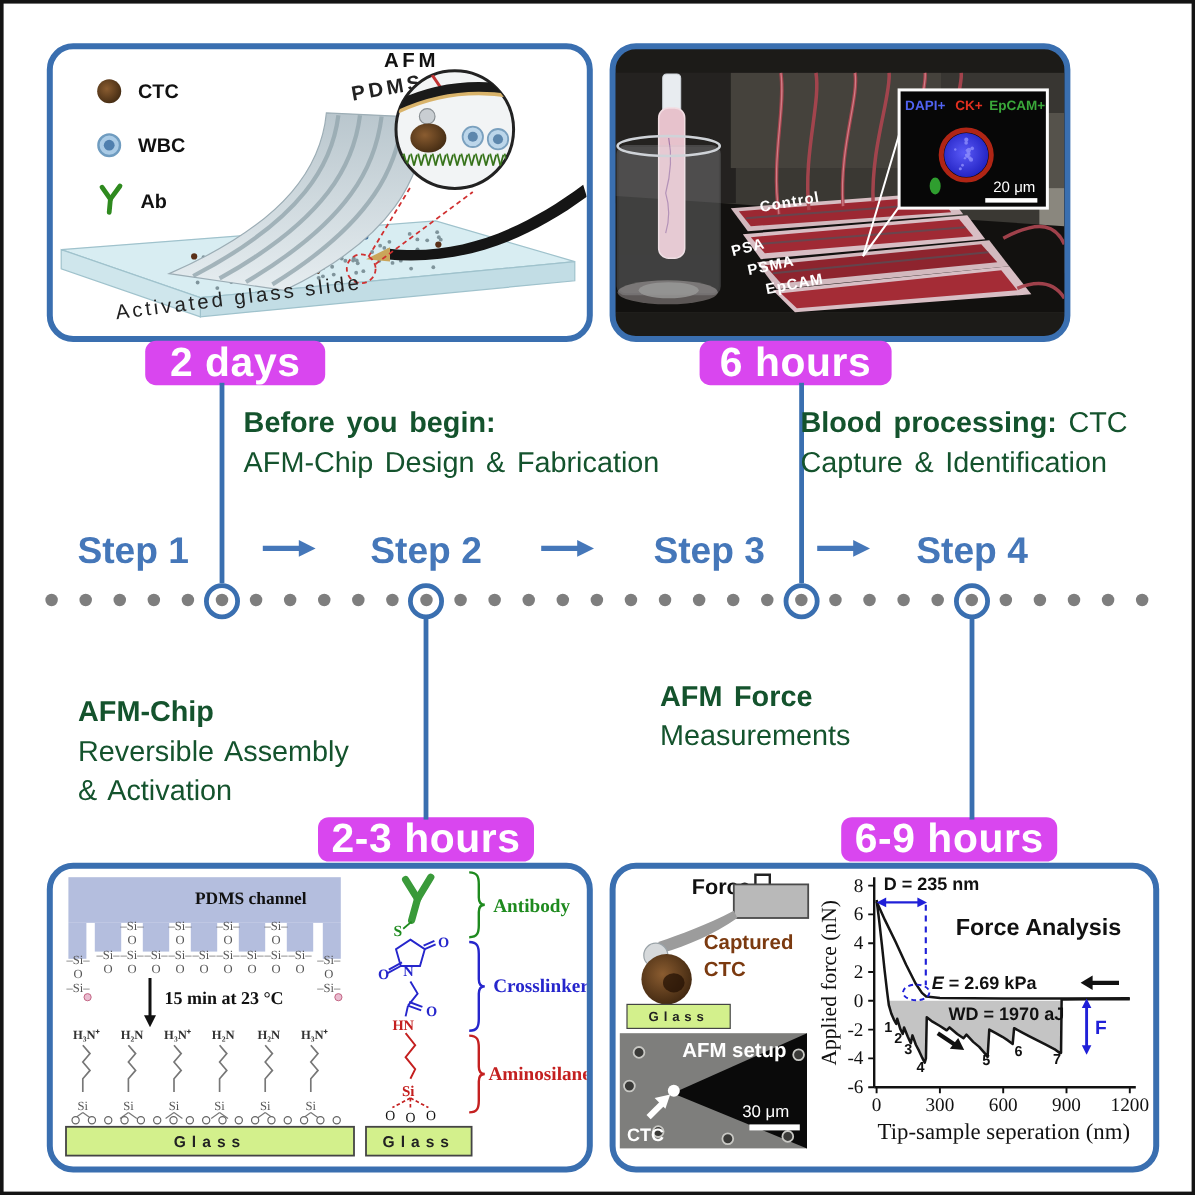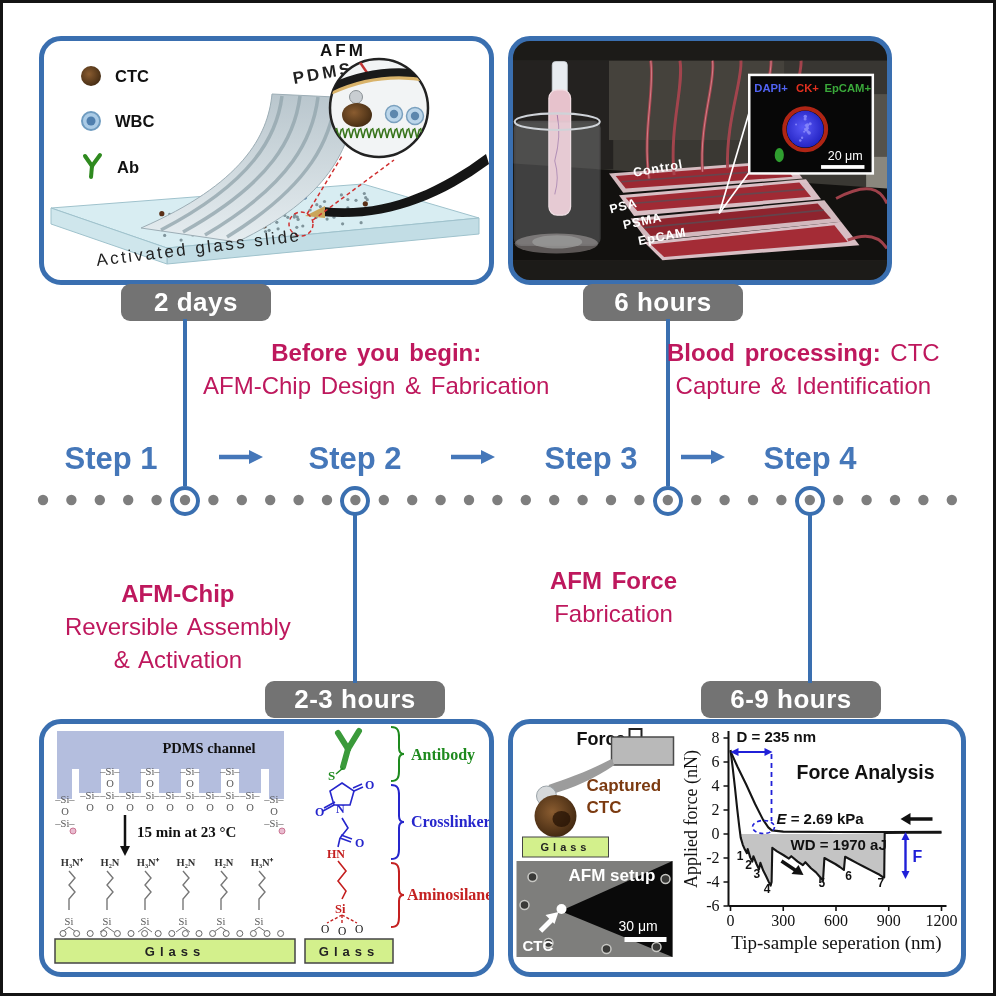--- a/index.html
+++ b/index.html
@@ -3,38 +3,38 @@
 <meta charset="utf-8">
 <style>
   html,body{margin:0;padding:0;background:#888;}
   #canvas{position:relative;width:996px;height:996px;background:#ffffff;border:3px solid #141414;box-sizing:border-box;overflow:hidden;font-family:"Liberation Sans",sans-serif;}
   .panel{position:absolute;border:5px solid #3a6fb0;border-radius:22px;box-sizing:border-box;background:#fff;overflow:hidden;}
   #panel-chip-design{left:36px;top:33px;width:455px;height:249px;}
   #panel-blood{left:505px;top:33px;width:384px;height:249px;background:#1c1b18;}
   #panel-assembly{left:36px;top:716px;width:455px;height:258px;}
   #panel-force{left:505px;top:716px;width:458px;height:258px;}
   .panel svg{display:block;width:100%;height:100%;}
-  .badge{position:absolute;height:37px;background:#737373;border-radius:9px;color:#fff;font-weight:bold;font-size:26px;display:flex;align-items:center;justify-content:center;letter-spacing:0.5px;}
+  .badge{position:absolute;height:37px;background:#d946ef;border-radius:9px;color:#fff;font-weight:bold;font-size:34px;display:flex;align-items:center;justify-content:center;letter-spacing:0.5px;}
   #badge-0{left:118px;top:281px;width:150px;}
   #badge-1{left:580px;top:281px;width:160px;}
   #badge-2{left:262px;top:678px;width:180px;}
   #badge-3{left:698px;top:678px;width:180px;}
   .vline{position:absolute;width:4px;background:#3a6fb0;}
   #vline-0{left:180px;top:316px;height:167px;}
   #vline-1{left:663px;top:316px;height:167px;}
   #vline-2{left:350px;top:510px;height:170px;}
   #vline-3{left:805px;top:510px;height:170px;}
   .step{position:absolute;top:438px;transform:translateX(-50%);color:#4577b9;font-weight:bold;font-size:31px;white-space:nowrap;}
   #step-0{left:108px;} #step-1{left:352px;} #step-2{left:588px;} #step-3{left:807px;}
   .arrow{position:absolute;top:444px;transform:translateX(-50%);}
   #arrow-0{left:238px;} #arrow-1{left:470px;} #arrow-2{left:700px;}
   #dots-svg{position:absolute;left:0;top:487px;width:996px;height:20px;}
   .ring{position:absolute;top:483px;width:22px;height:22px;border:4px solid #3a6fb0;border-radius:50%;background:transparent;}
   #ring-0{left:167px;} #ring-1{left:337px;} #ring-2{left:650px;} #ring-3{left:792px;}
-  .note{position:absolute;color:#be185d;font-size:24px;line-height:33px;word-spacing:3px;white-space:nowrap;text-align:center;}
+  .note{position:absolute;color:#14532d;font-size:24px;line-height:33px;word-spacing:3px;white-space:nowrap;}
   .note b{font-weight:bold;}
   #note-0{left:200px;top:333px;} #note-1{left:664px;top:333px;}
   #note-2{left:62px;top:574px;} #note-3{left:547px;top:561px;}
   
   text{font-family:"Liberation Sans",sans-serif;}
   .serif{font-family:"Liberation Serif",serif;}
   .chem{font-family:"Liberation Serif",serif;font-size:10.5px;fill:#555;}
   .chemb{font-weight:bold;fill:#333;font-size:10.5px;}
   .axisnum{font-family:"Liberation Serif",serif;font-size:16px;fill:#111;}
   .rupnum{font-size:12px;font-weight:bold;fill:#111;}
@@ -348,21 +348,21 @@
     <div><b>Blood processing:</b><span> CTC</span></div>
     <div>Capture &amp; Identification</div>
   </div>
   <div class="note" id="note-2">
     <div><b>AFM-Chip</b></div>
     <div>Reversible Assembly</div>
     <div>&amp; Activation</div>
   </div>
   <div class="note" id="note-3">
     <div><b>AFM Force</b></div>
-    <div>Fabrication</div>
+    <div>Measurements</div>
   </div>
 
   <div class="step" id="step-0">Step 1</div>
   <div class="step" id="step-1">Step 2</div>
   <div class="step" id="step-2">Step 3</div>
   <div class="step" id="step-3">Step 4</div>
 
   <div class="arrow" id="arrow-0"><svg width="48" height="20">
         <line x1="2" y1="10" x2="34" y2="10" stroke="#4577b9" stroke-width="4.5"></line>
         <polygon points="46,10 32,3 32,17" fill="#4577b9"></polygon>

